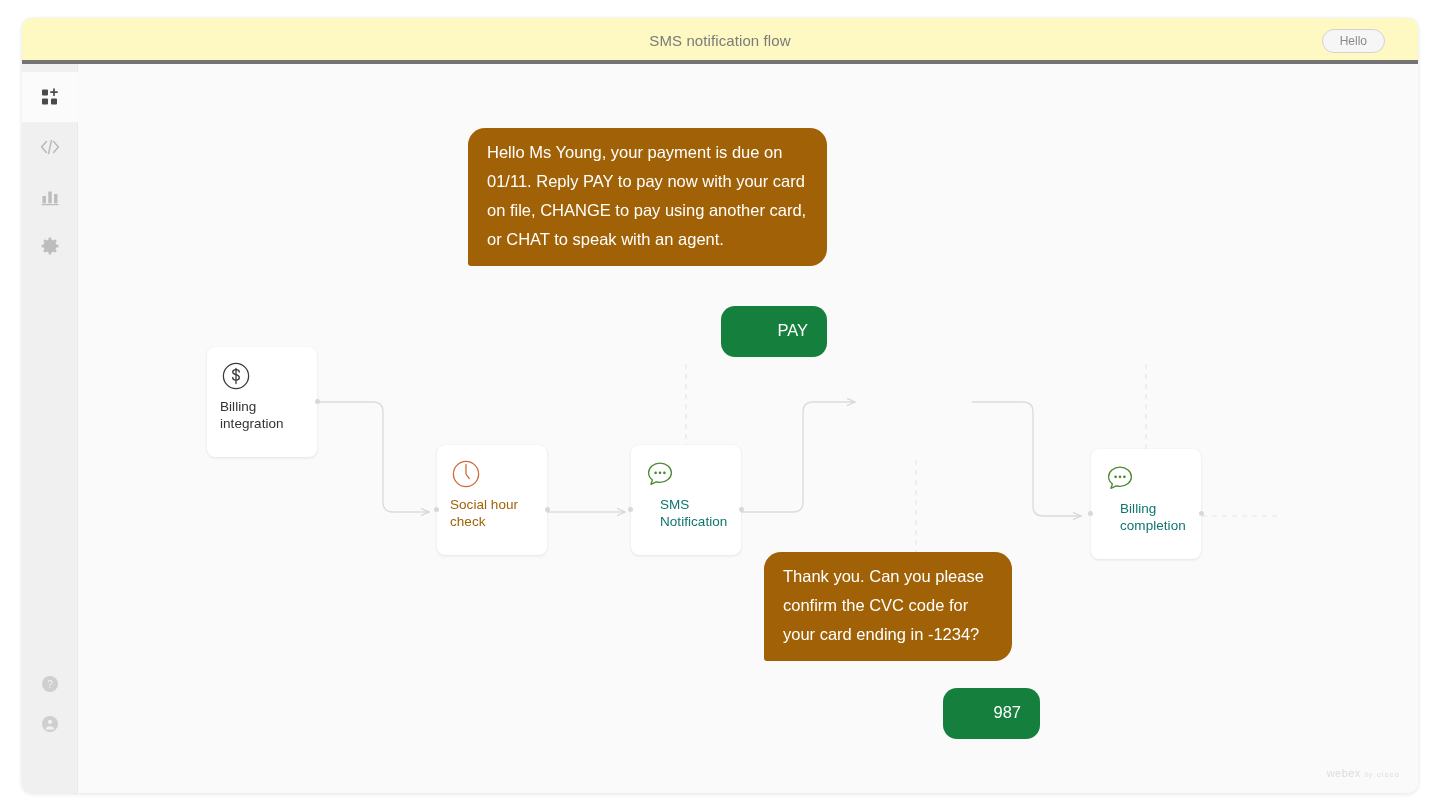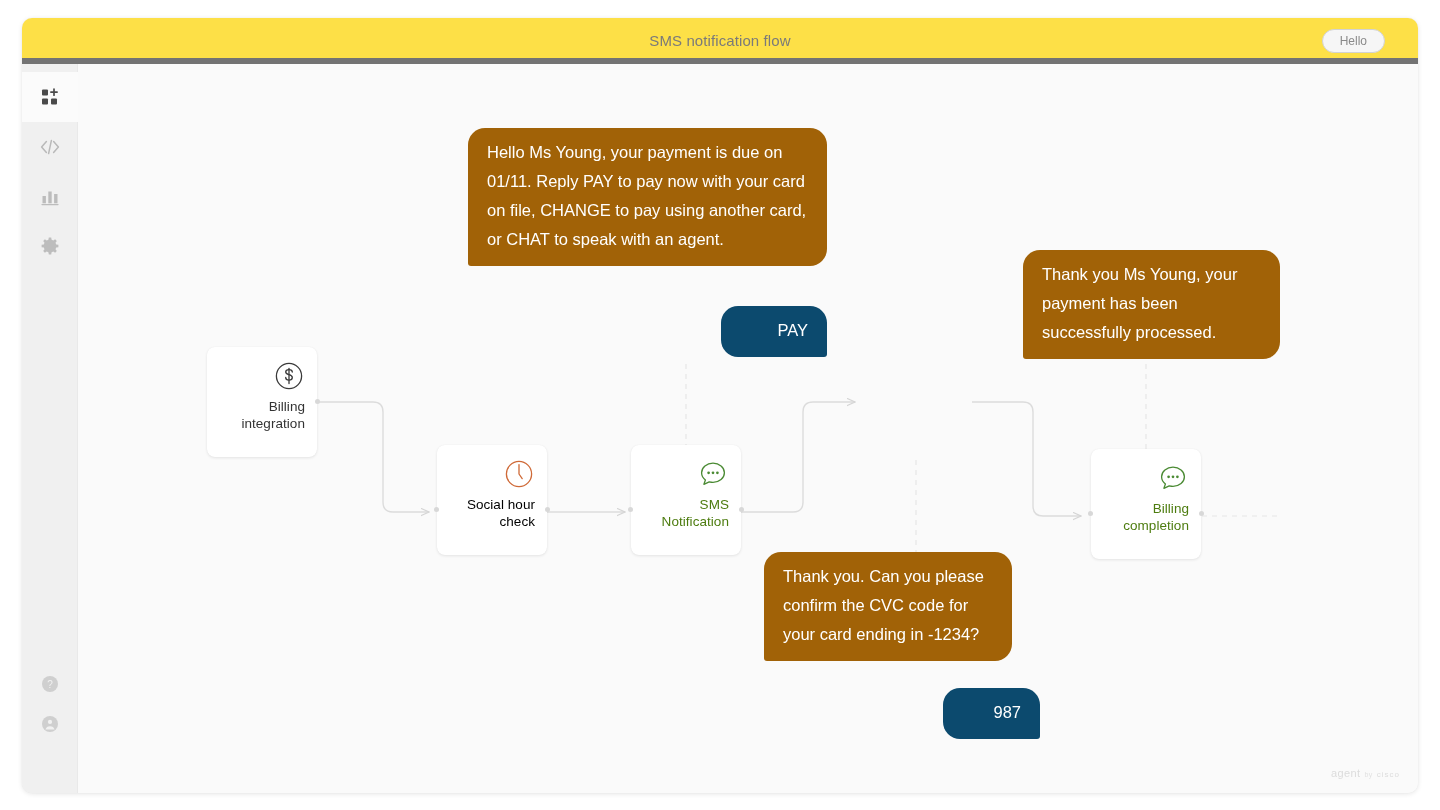--- a/index.html
+++ b/index.html
@@ -17,22 +17,22 @@
     width: 1396px; height: 775px;
     background: #f7f7f7;
     border-radius: 10px;
     box-shadow: 0 1px 5px rgba(0,0,0,0.10), 0 0 1px rgba(0,0,0,0.08);
     overflow: hidden;
   }
 
   
   .titlebar {
     position: absolute; left:0; top:0; width:100%; height: 46px;
-    background: #fde047;
-    border-bottom: 6px solid #737373;
+    background: #fef9c3;
+    border-bottom: 4px solid #737373;
   }
   .app-title {
     position: absolute; left: 0; top: 0; width: 100%;
     line-height: 46px; text-align: center;
     font-size: 15px; color: #7a7a7a; letter-spacing: 0.1px;
   }
   .save-btn {
     position: absolute; right: 33px; top: 11px;
     height: 24px; padding: 0 17px;
     line-height: 22px;
@@ -77,47 +77,46 @@
 
   
   .node {
     position: absolute;
     width: 110px; height: 110px;
     background: #ffffff;
     border-radius: 8px;
     box-shadow: 0 1px 3px rgba(0,0,0,0.09), 0 0 1px rgba(0,0,0,0.06);
     padding: 13px 12px 0 13px;
     cursor: pointer;
-    text-align: right;
   }
   .node .nicon { height: 34px; margin-bottom: 4px; }
   .node .nlabel {
     font-size: 13.5px; line-height: 17px; letter-spacing: 0.05px;
   }
   .c-dark  { color: #333333; }
-  .c-orange{ color: #000000; }
-  .c-green { color: #4d7c0f; }
+  .c-orange{ color: #a16207; }
+  .c-green { color: #0f766e; margin-left: 16px; }
 
   .port { position:absolute; width:5px; height:5px; border-radius:50%;
           background:#d8d8d8; }
 
   
   .bubble {
     position: absolute;
     background: #a16207;
     color: #ffffff;
     font-size: 16.5px;
     line-height: 29px;
     padding: 10px 19px 12px 19px;
     border-radius: 17px;
     cursor: pointer;
   }
   .bubble.in  { border-bottom-left-radius: 3px; }
-  .bubble.out { background: #0c4a6e; border-bottom-right-radius: 3px;
-                text-align: right; }
+  .bubble.out { background: #15803d; border-bottom-right-radius: 3px;
+                text-align: right; border-radius: 14px; }
 </style>
 </head>
 <body>
 
 <div id="app">
 
   <div class="titlebar">
     <div class="app-title">SMS notification flow</div>
     <div class="save-btn">Hello</div>
   </div>
@@ -262,21 +261,20 @@
     </div>
 
     <div class="bubble in" style="left:390px; top:64px; width:359px">Hello Ms Young, your payment is due on 01/11. Reply PAY to pay now with your card on file, CHANGE to pay using another card, or CHAT to speak with an agent.</div>
 
     <div class="bubble out" style="left:643px; top:242px; width:106px">PAY</div>
 
     <div class="bubble in" style="left:686px; top:488px; width:248px">Thank you. Can you please confirm the CVC code for your card ending in -1234?</div>
 
     <div class="bubble out" style="left:865px; top:624px; width:97px">987</div>
 
-    <div class="bubble in" style="left:945px; top:186px; width:257px">Thank you Ms Young, your payment has been successfully processed.</div>
 
     <div class="wbx">
-      <span>agent</span>
+      <span>webex</span>
       <span class="by">by</span>
       <span class="cisco">cisco</span>
     </div>
   </div>
 </div>
 
 </body></html>

